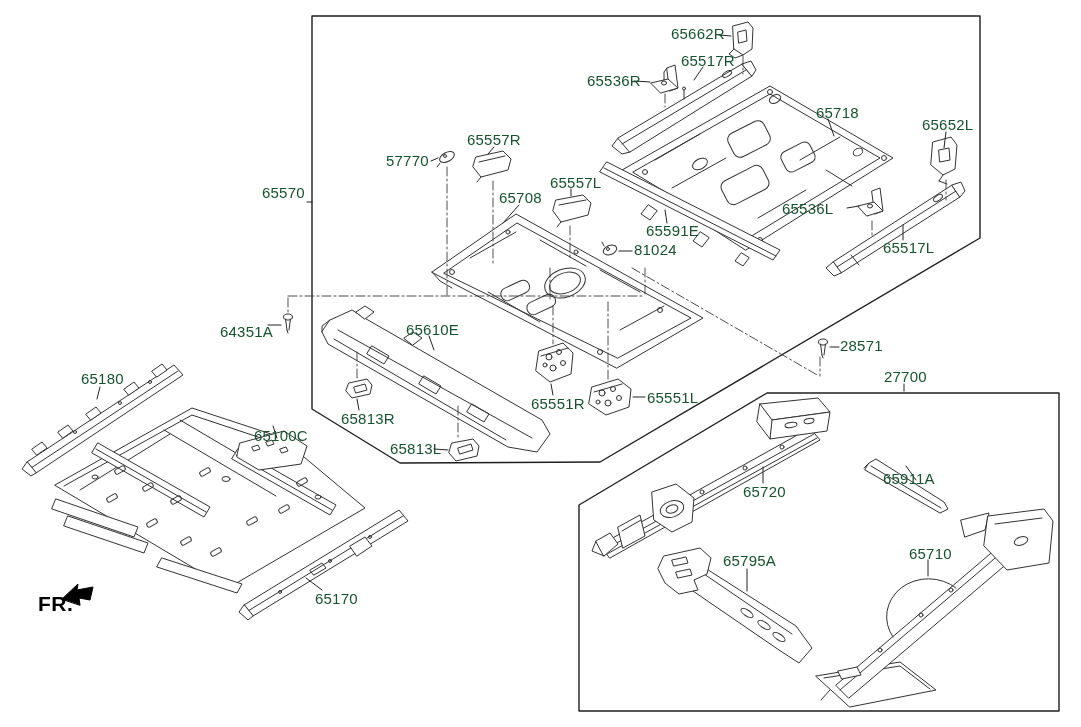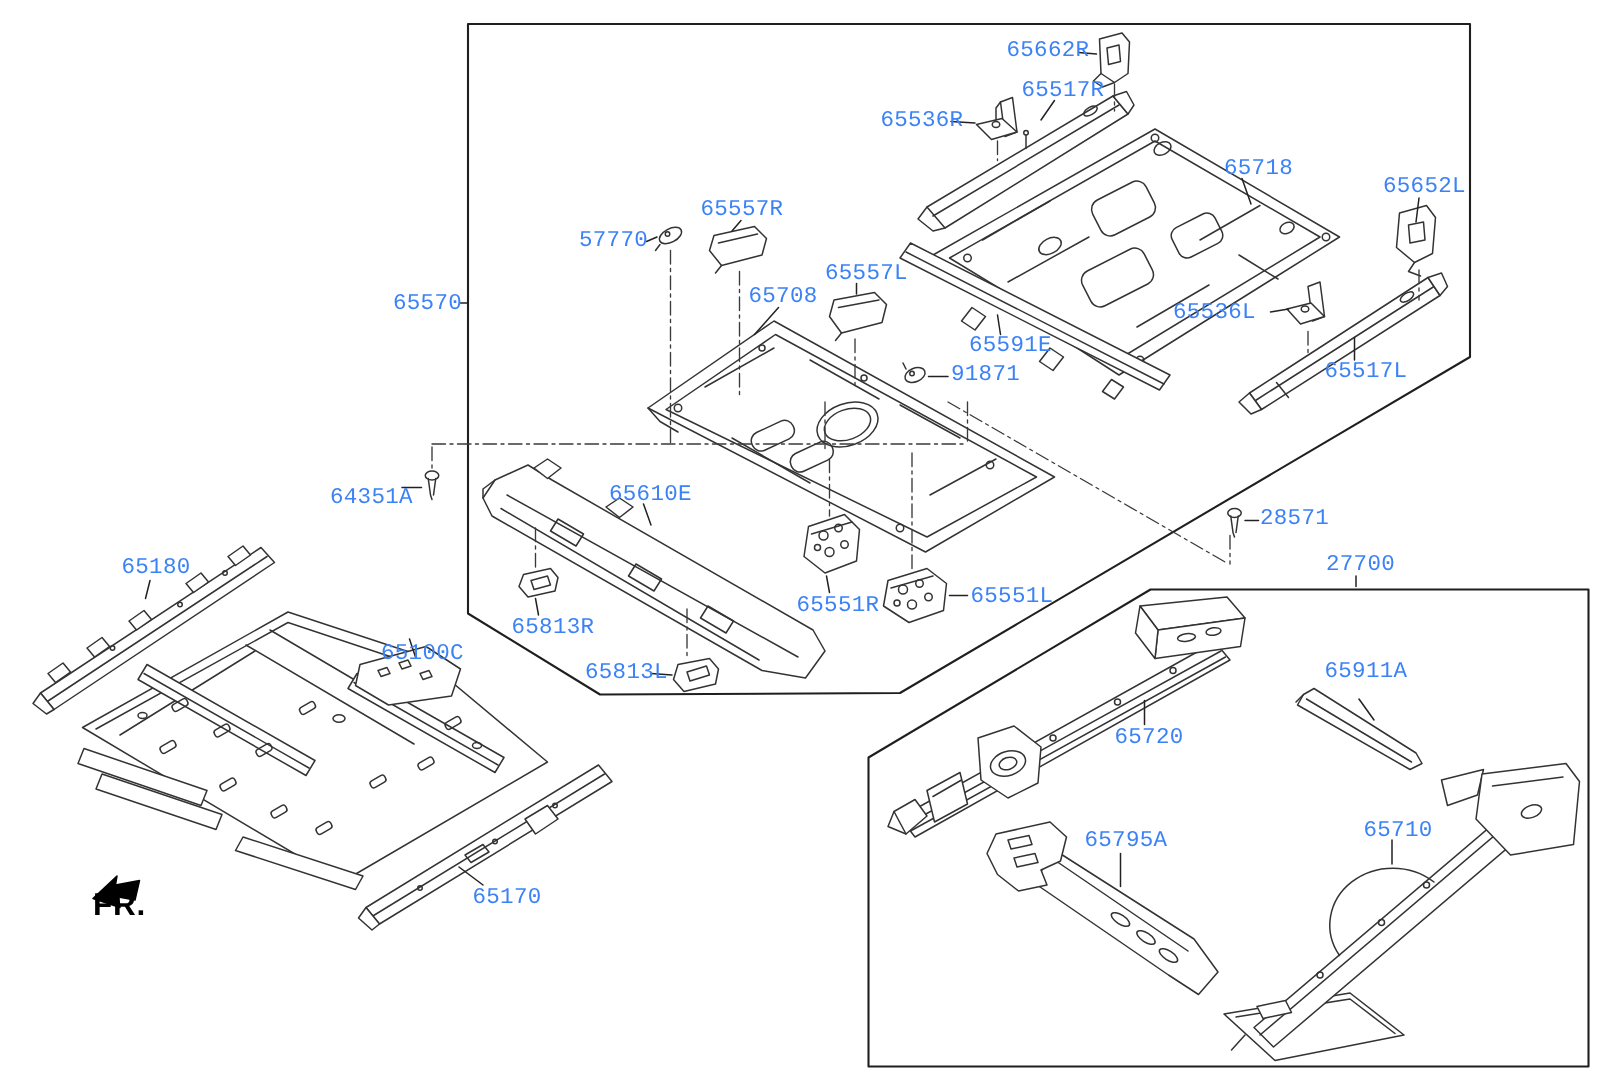--- a/index.html
+++ b/index.html
@@ -8,33 +8,31 @@
     width:1081px;height:727px;
     background:#ffffff;
     overflow:hidden;
     font-family:"Liberation Sans",sans-serif;
   }
   .stage svg{position:absolute;left:0;top:0;}
   .plabel{
     position:absolute;
     font-size:15px;
     line-height:1.05;
-    color:#3b82f6;
+    color:#14532d;
     letter-spacing:.2px;
     white-space:nowrap;
     user-select:none;
-    font-family:Liberation Mono, monospace;
   }
   .frlabel{
     position:absolute;
     font-size:21px;
     font-weight:bold;
     color:#000;
     letter-spacing:.5px;
-    margin-left:24px;
   }
 </style>
 </head>
 <body>
 
 <div class="stage">
 
 <svg width="1081" height="727" viewBox="0 0 1081 727">
   <g fill="none" stroke="#333" stroke-width="1" stroke-linejoin="round" stroke-linecap="round">
 
@@ -352,44 +350,44 @@
       <path d="M100 387 L97 399"></path>
       <path d="M322 590 L306 578"></path>
     </g>
 
     <g>
       <path d="M62 599 L78 584 L77 590 L93 587 L90 600 L79 598 L80 605 Z" fill="#000" stroke="#000"></path>
     </g>
   </g>
 </svg>
 
-<div class="plabel" style="left:262px;top:195px">65570</div>
+<div class="plabel" style="left:262px;top:185px">65570</div>
 <div class="plabel" style="left:671px;top:26px">65662R</div>
 <div class="plabel" style="left:681px;top:53px">65517R</div>
 <div class="plabel" style="left:587px;top:73px">65536R</div>
 <div class="plabel" style="left:816px;top:105px">65718</div>
 <div class="plabel" style="left:922px;top:117px">65652L</div>
 <div class="plabel" style="left:782px;top:201px">65536L</div>
 <div class="plabel" style="left:883px;top:240px">65517L</div>
 <div class="plabel" style="left:646px;top:223px">65591E</div>
-<div class="plabel" style="left:634px;top:242px">91871</div>
+<div class="plabel" style="left:634px;top:242px">81024</div>
 <div class="plabel" style="left:386px;top:153px">57770</div>
 <div class="plabel" style="left:467px;top:132px">65557R</div>
 <div class="plabel" style="left:550px;top:175px">65557L</div>
 <div class="plabel" style="left:499px;top:190px">65708</div>
 <div class="plabel" style="left:220px;top:324px">64351A</div>
 <div class="plabel" style="left:406px;top:322px">65610E</div>
 <div class="plabel" style="left:341px;top:411px">65813R</div>
 <div class="plabel" style="left:390px;top:441px">65813L</div>
 <div class="plabel" style="left:531px;top:396px">65551R</div>
 <div class="plabel" style="left:647px;top:390px">65551L</div>
 <div class="plabel" style="left:840px;top:338px">28571</div>
 <div class="plabel" style="left:884px;top:369px">27700</div>
 <div class="plabel" style="left:743px;top:484px">65720</div>
-<div class="plabel" style="left:883px;top:440px">65911A</div>
+<div class="plabel" style="left:883px;top:471px">65911A</div>
 <div class="plabel" style="left:723px;top:553px">65795A</div>
 <div class="plabel" style="left:909px;top:546px">65710</div>
 <div class="plabel" style="left:254px;top:428px">65100C</div>
 <div class="plabel" style="left:81px;top:371px">65180</div>
 <div class="plabel" style="left:315px;top:591px">65170</div>
 
 <div class="frlabel" style="left:38px;top:592px">FR.</div>
 
 </div>
 

